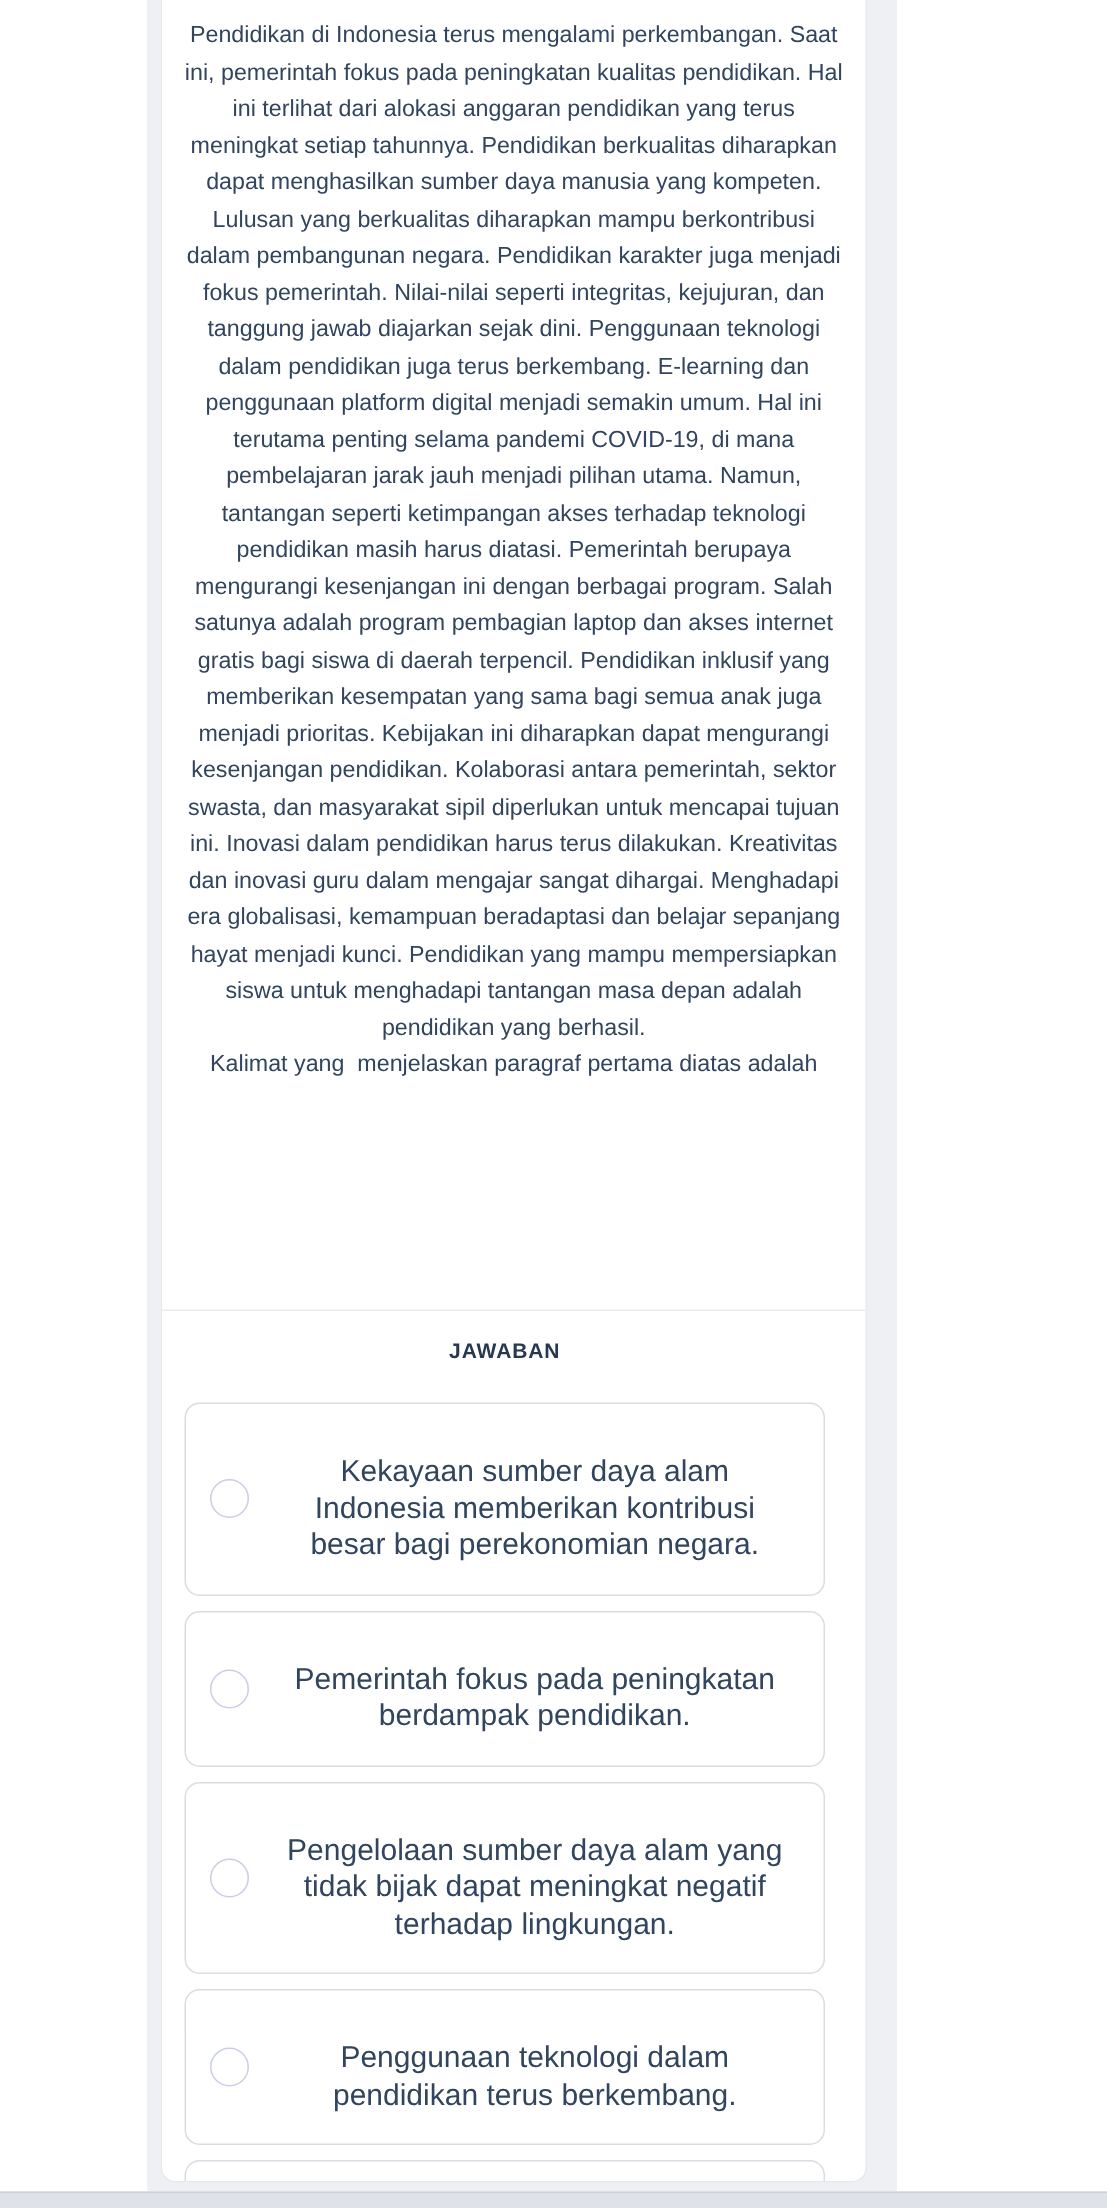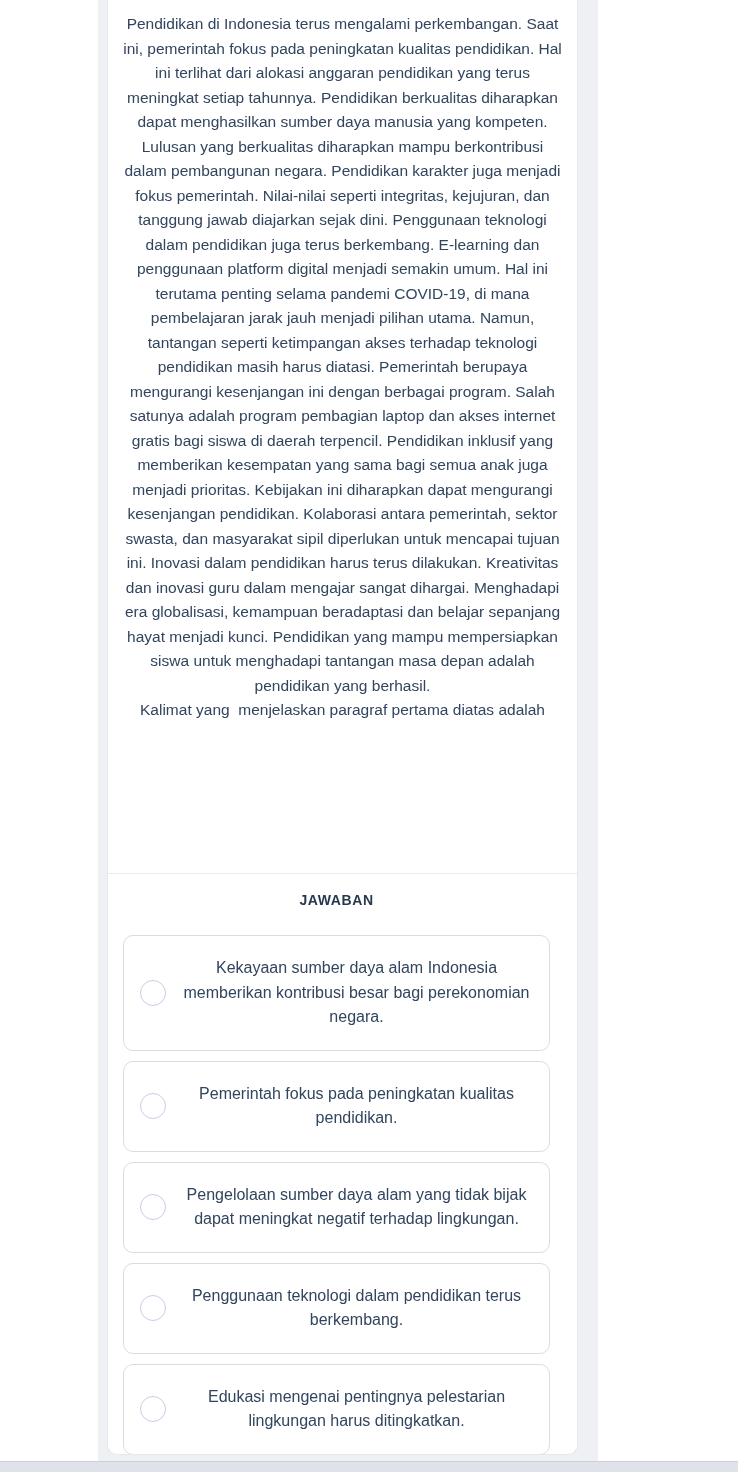--- a/index.html
+++ b/index.html
@@ -74,22 +74,23 @@
     flex: none;
     width: 26px; height: 26px;
     border: 1.5px solid #c9cde8;
     border-radius: 50%;
     background: #ffffff;
     margin-left: 16px;
     margin-right: 16px;
   }
   .option-label {
     color: #32455e;
-    font-size: 16px;
+    font-size: 20px;
     line-height: 24.5px;
+    margin-top: 13px;
   }
   .bottom-bar {
     position: absolute;
     left: 0; top: 1461px;
     width: 738px; height: 11px;
     background: #dfe3e9;
     border-top: 1px solid #ccd1d9;
   }
 </style>
 </head>
@@ -108,21 +109,21 @@
 
       <div class="options">
 
         <div class="option">
           <span class="radio"></span>
           <span class="option-label">Kekayaan sumber daya alam Indonesia memberikan kontribusi besar bagi perekonomian negara.</span>
         </div>
 
         <div class="option">
           <span class="radio"></span>
-          <span class="option-label">Pemerintah fokus pada peningkatan kualitas pendidikan.</span>
+          <span class="option-label">Pemerintah fokus pada peningkatan berdampak pendidikan.</span>
         </div>
 
         <div class="option">
           <span class="radio"></span>
           <span class="option-label">Pengelolaan sumber daya alam yang tidak bijak dapat meningkat negatif terhadap lingkungan.</span>
         </div>
 
         <div class="option">
           <span class="radio"></span>
           <span class="option-label">Penggunaan teknologi dalam pendidikan terus berkembang.</span>

